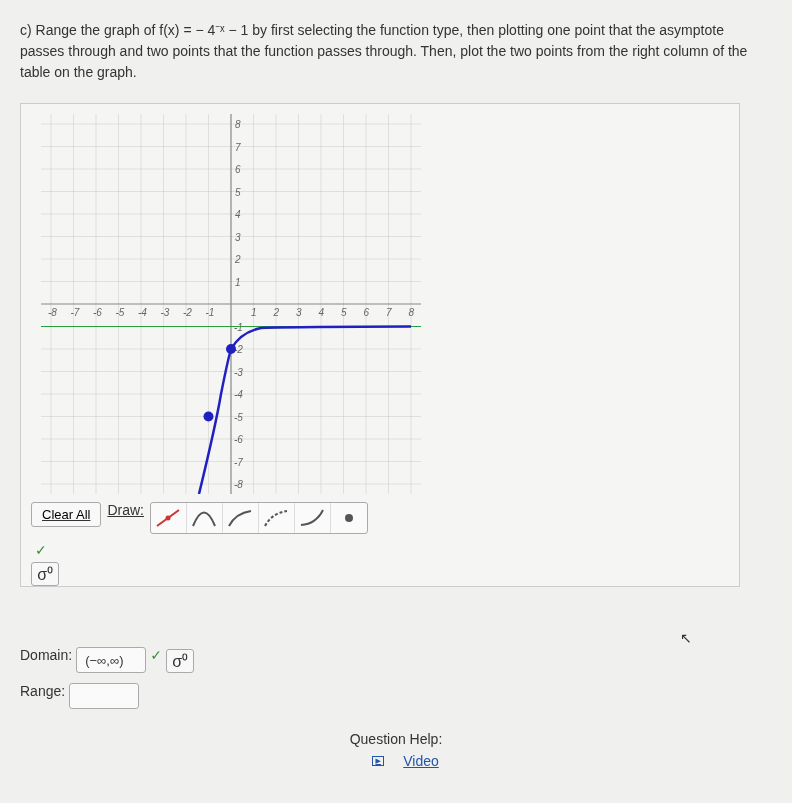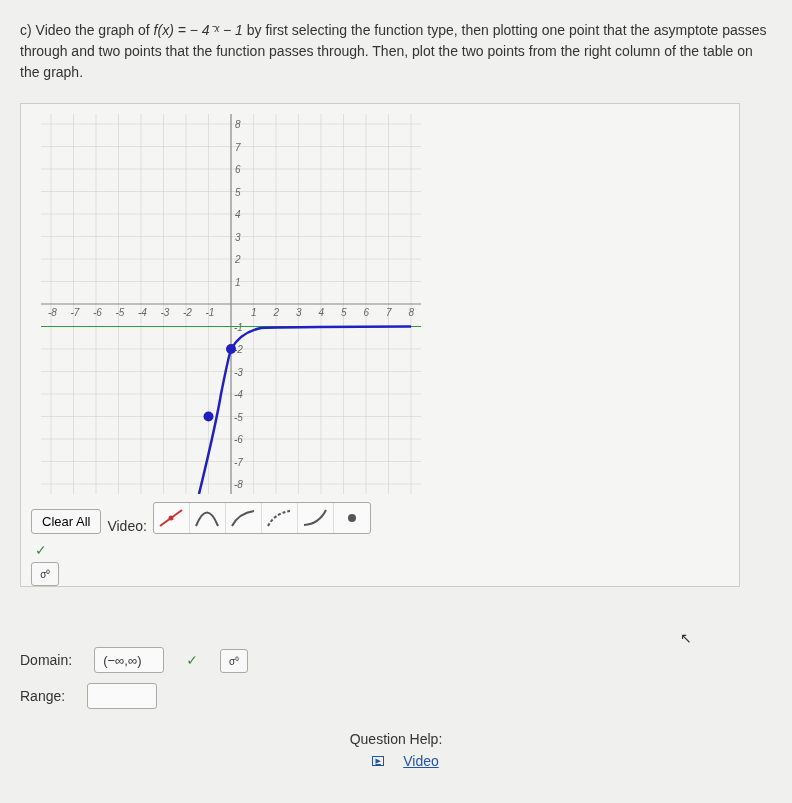--- a/index.html
+++ b/index.html
@@ -9,21 +9,21 @@
     padding: 20px;
     width: 792px;
     color: #333;
     font-size: 14px;
     position: relative;
   }
   .instruction {
     margin-bottom: 20px;
     line-height: 1.5;
   }
-  .math-var { font-style: italic; }
+  .math-var { }
   .graph-card {
     border: 1px solid #ccc;
     background: #f5f5f4;
     padding: 10px 10px 0 10px;
     width: 720px;
   }
   .graph-area {
     position: relative;
     width: 380px;
     height: 380px;
@@ -34,24 +34,25 @@
     height: 380px;
   }
   .grid-line { stroke: #c8c8c8; stroke-width: 0.5; }
   .axis-line { stroke: #888; stroke-width: 1.2; }
   .tick-label { font-size: 10px; fill: #666; font-style: italic; }
   .asymptote { stroke: #2a9d3f; stroke-width: 1.2; }
   .curve { stroke: #2020c0; stroke-width: 2.5; fill: none; }
   .pt { fill: #2020c0; }
   .toolbar {
     display: flex;
-    align-items: flex-end;
+    align-items: flex-start;
     gap: 6px;
     margin-top: 8px;
     margin-bottom: 6px;
+    text-decoration: underline;
   }
   .btn {
     border: 1px solid #aaa;
     background: #f8f8f8;
     padding: 4px 10px;
     font-size: 13px;
     border-radius: 3px;
     cursor: pointer;
   }
   .tool-icons {
@@ -69,40 +70,40 @@
     justify-content: center;
     border-right: 1px solid #ddd;
     cursor: pointer;
   }
   .tool-icon:last-child { border-right: none; }
   .sigma-btn {
     border: 1px solid #aaa;
     background: #f8f8f8;
     width: 28px;
     height: 24px;
-    font-size: 10px;
+    font-size: 16px;
     display: inline-flex;
     align-items: center;
     justify-content: center;
     border-radius: 3px;
     cursor: pointer;
     margin-top: 2px;
   }
   .check-row {
     color: #3a8a3a;
     font-size: 14px;
     padding: 2px 4px;
   }
   .part-d {
     margin-top: 60px;
   }
   .field-row {
     display: flex;
-    align-items: center;
-    gap: 22px;
+    align-items: flex-start;
+    gap: 4px;
     margin-top: 10px;
   }
   .field-label {
     font-size: 14px;
   }
   .input-box {
     border: 1px solid #aaa;
     background: #fafafa;
     padding: 4px 8px;
     border-radius: 3px;
@@ -143,21 +144,21 @@
     position: absolute;
     left: 680px;
     top: 630px;
     font-size: 14px;
   }
 </style>
 </head>
 <body>
 
 <div class="instruction">
-  <span>c) Video the graph of </span>
+  <span>c) Range the graph of </span>
   <span class="math-var">f(x) = − 4⁻ˣ − 1</span>
   <span> by first selecting the function type, then plotting one point that the asymptote passes through and two points that the function passes through. Then, plot the two points from the right column of the table on the graph.</span>
 </div>
 
 <div class="graph-card">
   <div class="graph-area">
     <svg class="graph-svg" viewBox="0 0 380 380">
 
       <g>
 
@@ -237,21 +238,21 @@
 
       <path class="curve" d="M 158 380 Q 175 310 180 280 Q 187 245 190 235 Q 200 218 220 214 Q 260 212.8 370 212.6"></path>
 
       <circle class="pt" cx="190" cy="235" r="5"></circle>
       <circle class="pt" cx="167.5" cy="302.5" r="5"></circle>
     </svg>
   </div>
 
   <div class="toolbar">
     <button class="btn">Clear All</button>
-    <span>Video:</span>
+    <span>Draw:</span>
     <div class="tool-icons">
       <div class="tool-icon">
         <svg width="28" height="22">
             <line x1="3" y1="19" x2="25" y2="3" stroke="#cc3333" stroke-width="2"></line>
             <circle cx="14" cy="11" r="2.5" fill="#cc3333"></circle>
           </svg>
       </div>
       <div class="tool-icon">
         <svg width="28" height="22">
             <path d="M 3 19 Q 14 -8 25 19" stroke="#555" stroke-width="2" fill="none"></path>

